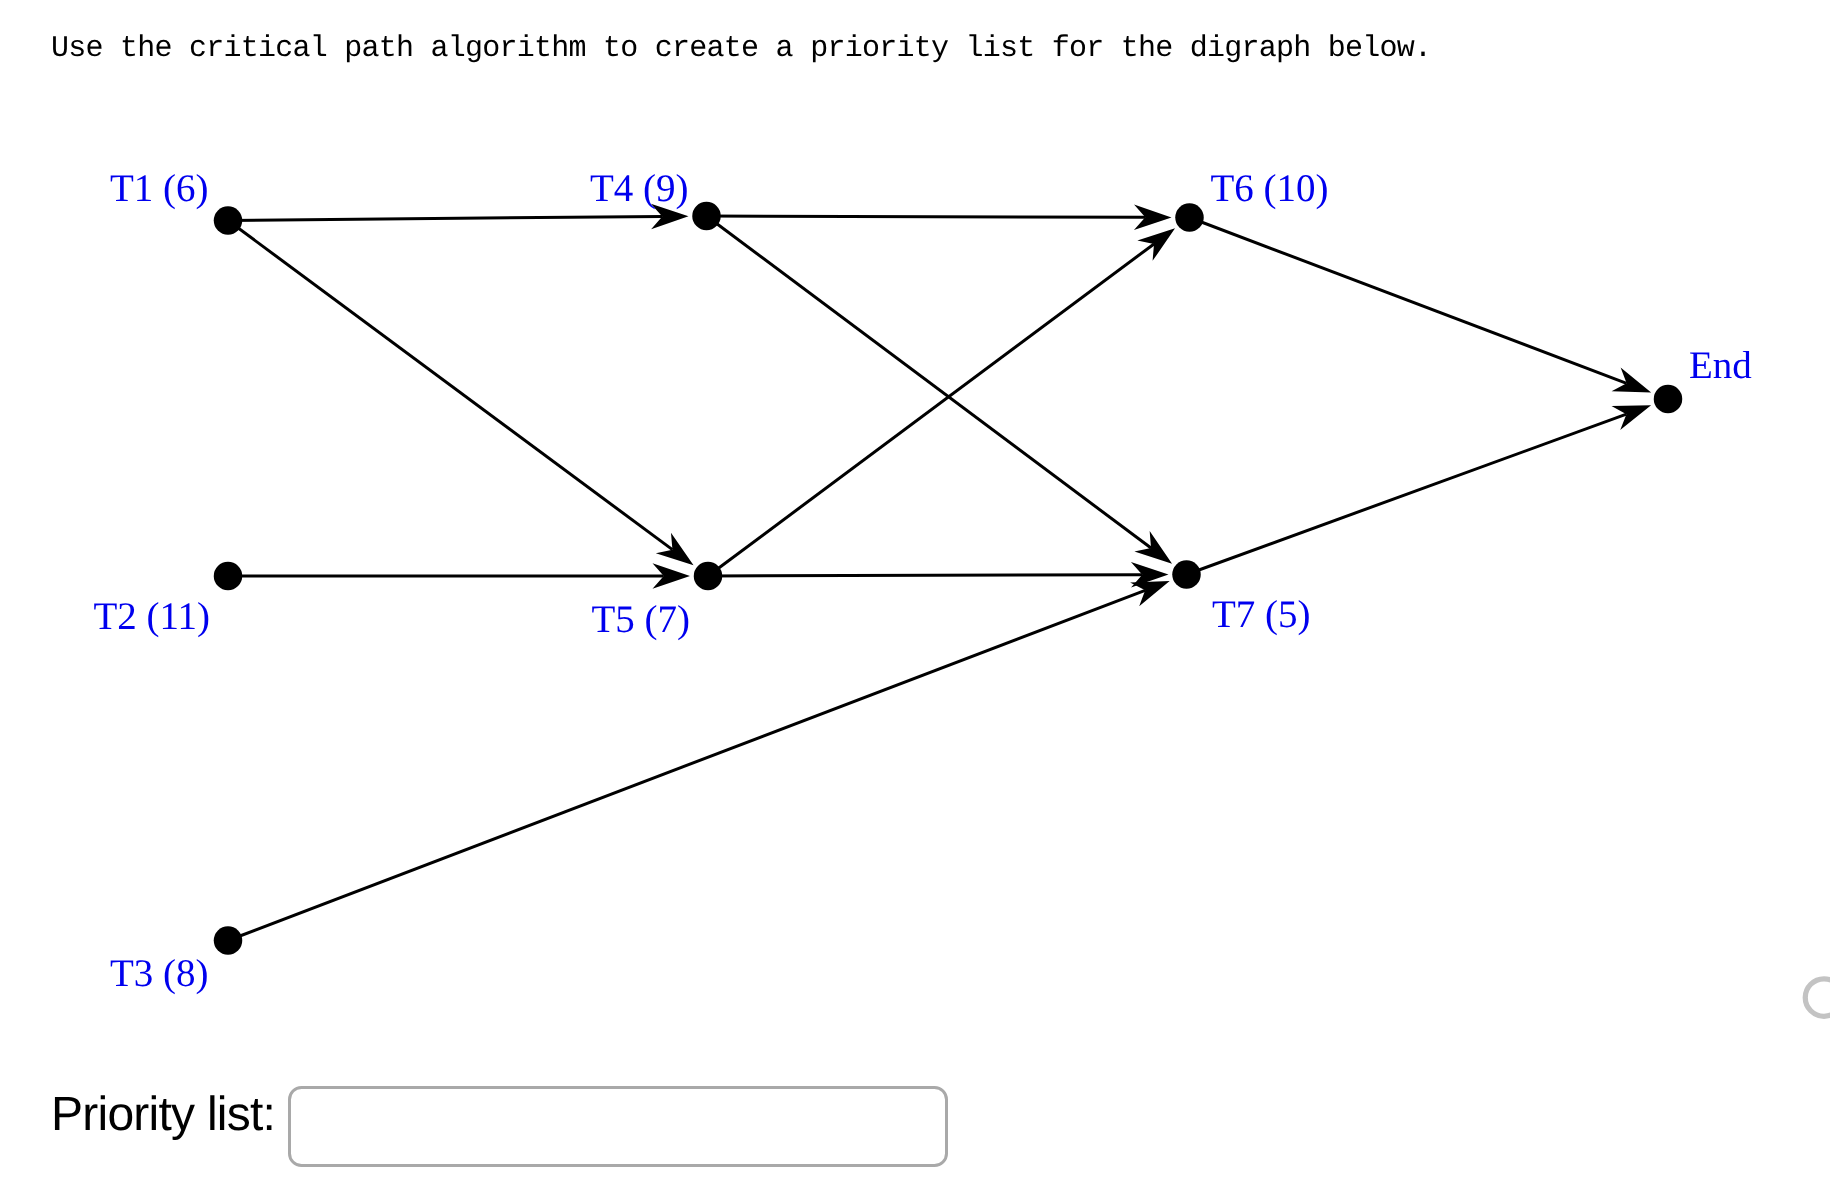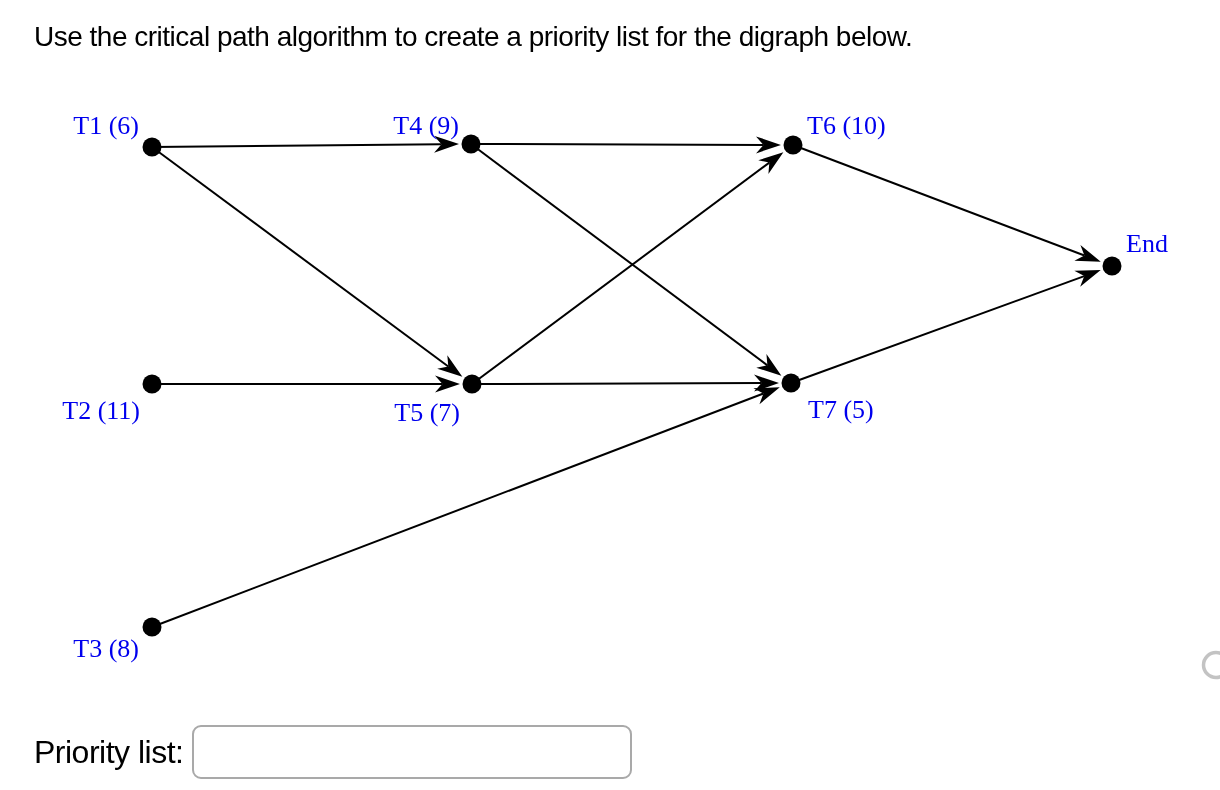--- a/index.html
+++ b/index.html
@@ -8,42 +8,43 @@
     background: #ffffff;
     overflow: hidden;
     position: relative;
     font-family: "Liberation Sans", sans-serif;
   }
   .page { position: relative; width: 1220px; height: 790px; overflow: hidden; }
 
   .title {
     position: absolute;
     left: 34px; top: 21px;
-    font-size: 28px;
+    font-size: 20px;
     letter-spacing: -0.5px;
     color: #000000;
     white-space: nowrap;
+    font-family: Liberation Mono, monospace;
   }
 
   svg.digraph {
     position: absolute;
     left: 0; top: 0;
     width: 1220px; height: 720px;
   }
   svg.digraph text {
     font-family: "Liberation Serif", "DejaVu Serif", serif;
     font-size: 26px;
   }
 
   .answer-row {
     position: absolute;
     left: 34px; top: 724px;
     height: 56px;
     display: flex;
-    align-items: center;
+    align-items: flex-start;
   }
   .answer-label {
     font-size: 32px;
     letter-spacing: -0.5px;
     color: #000000;
     margin-right: 9px;
     white-space: nowrap;
   }
   .answer-input {
     width: 440px; height: 54px;

